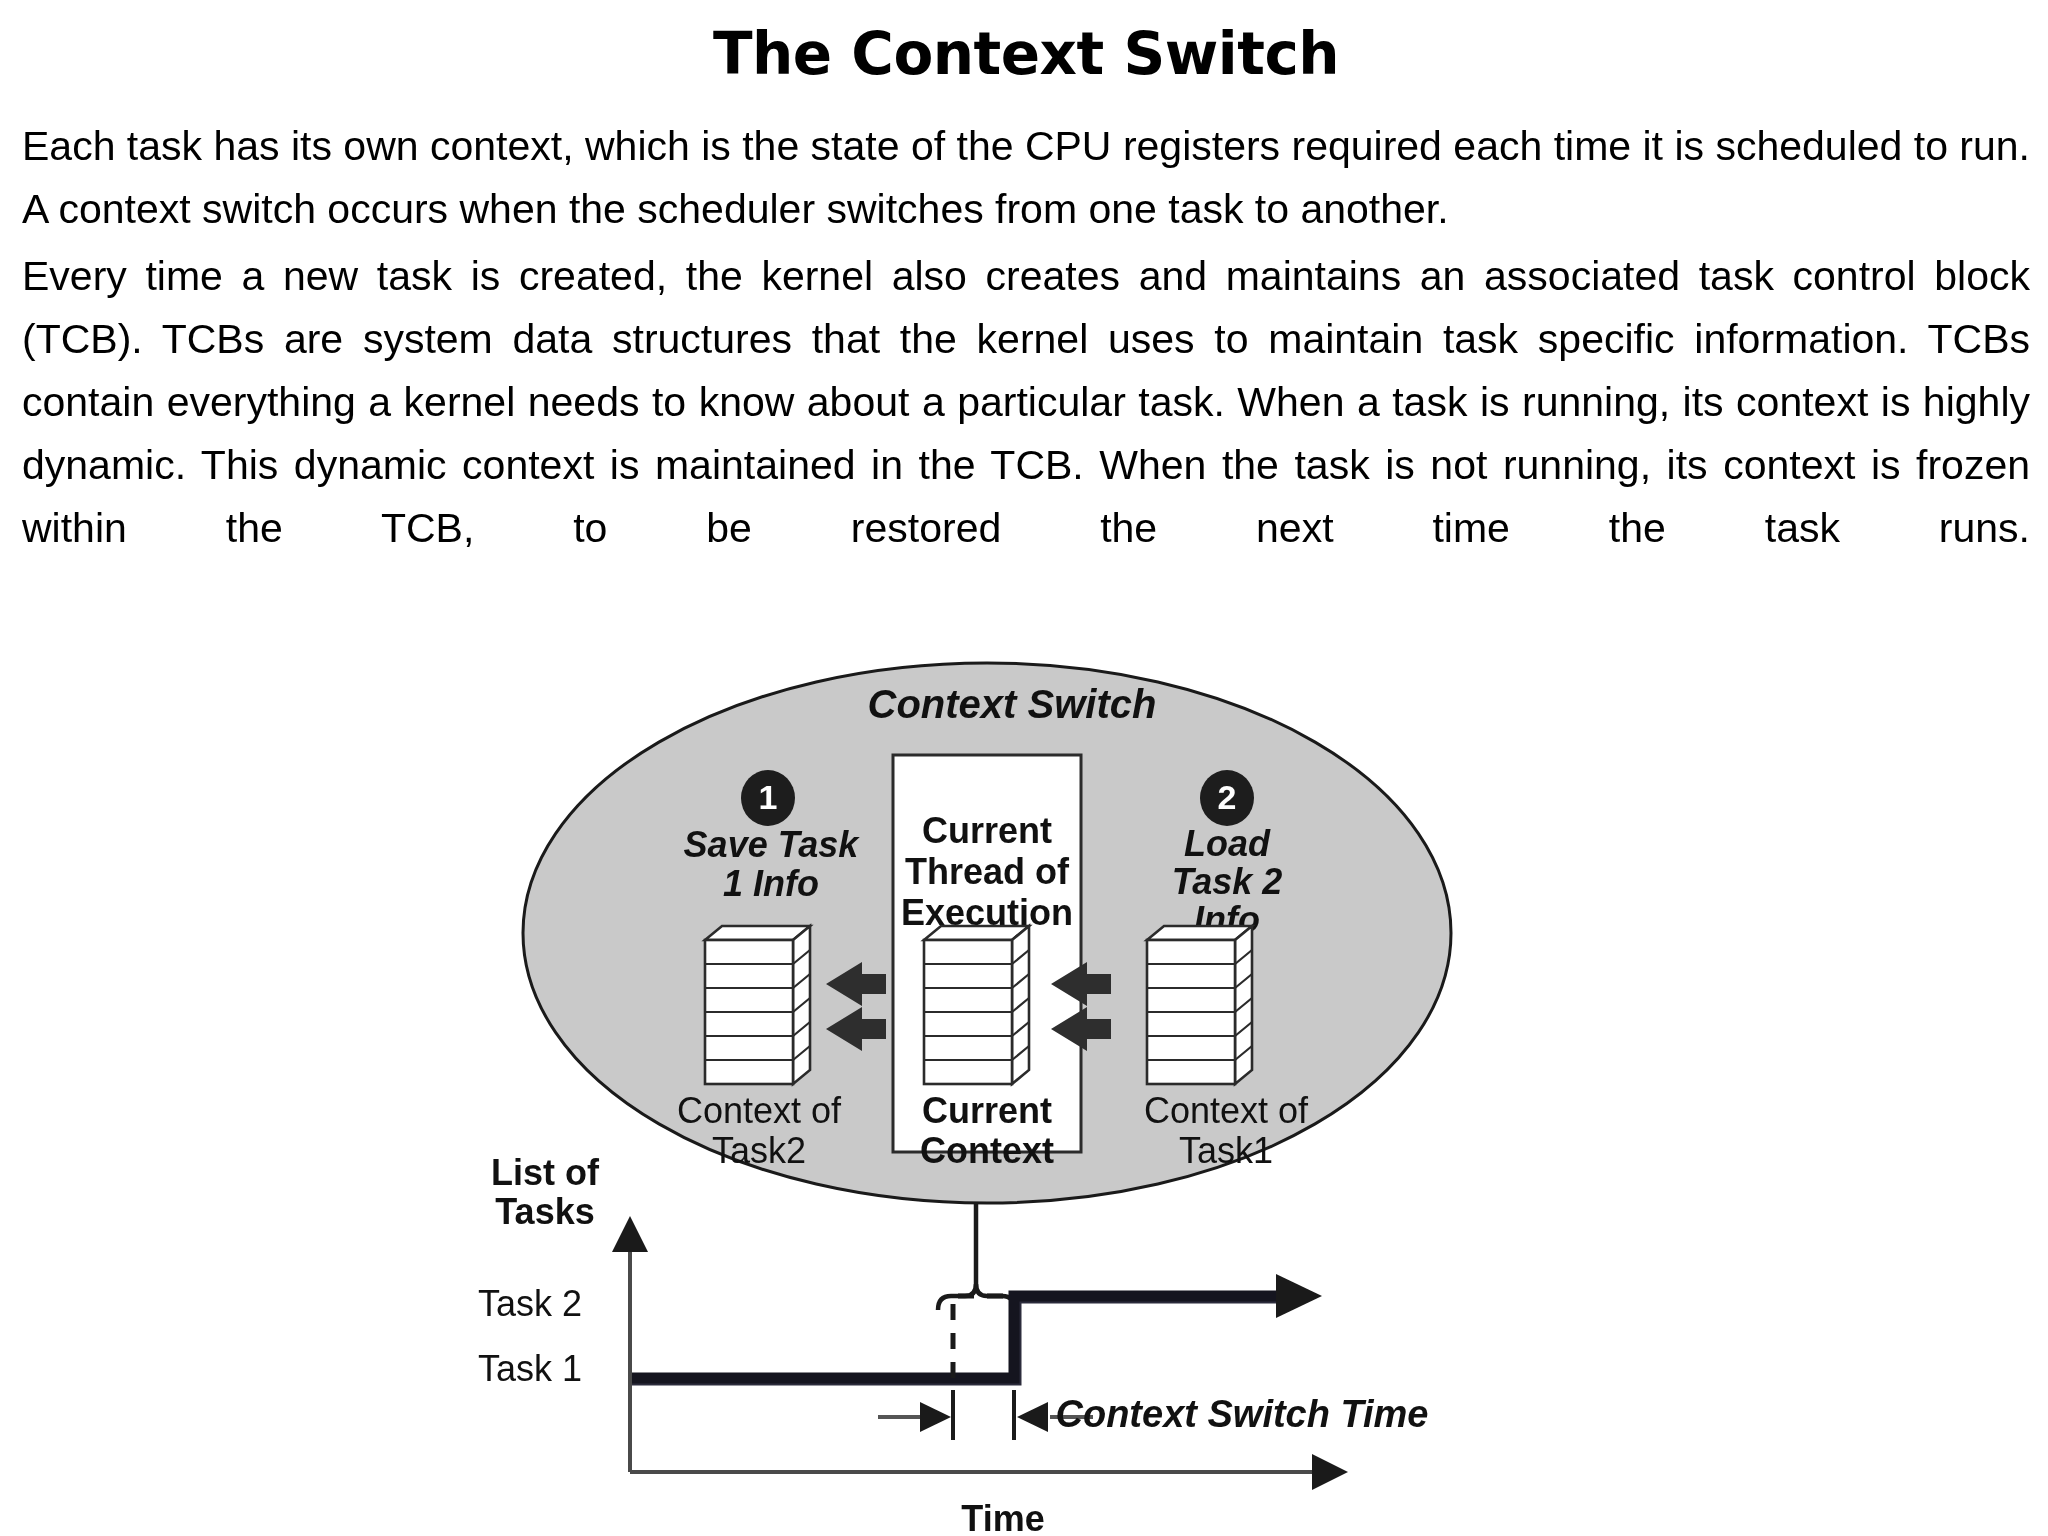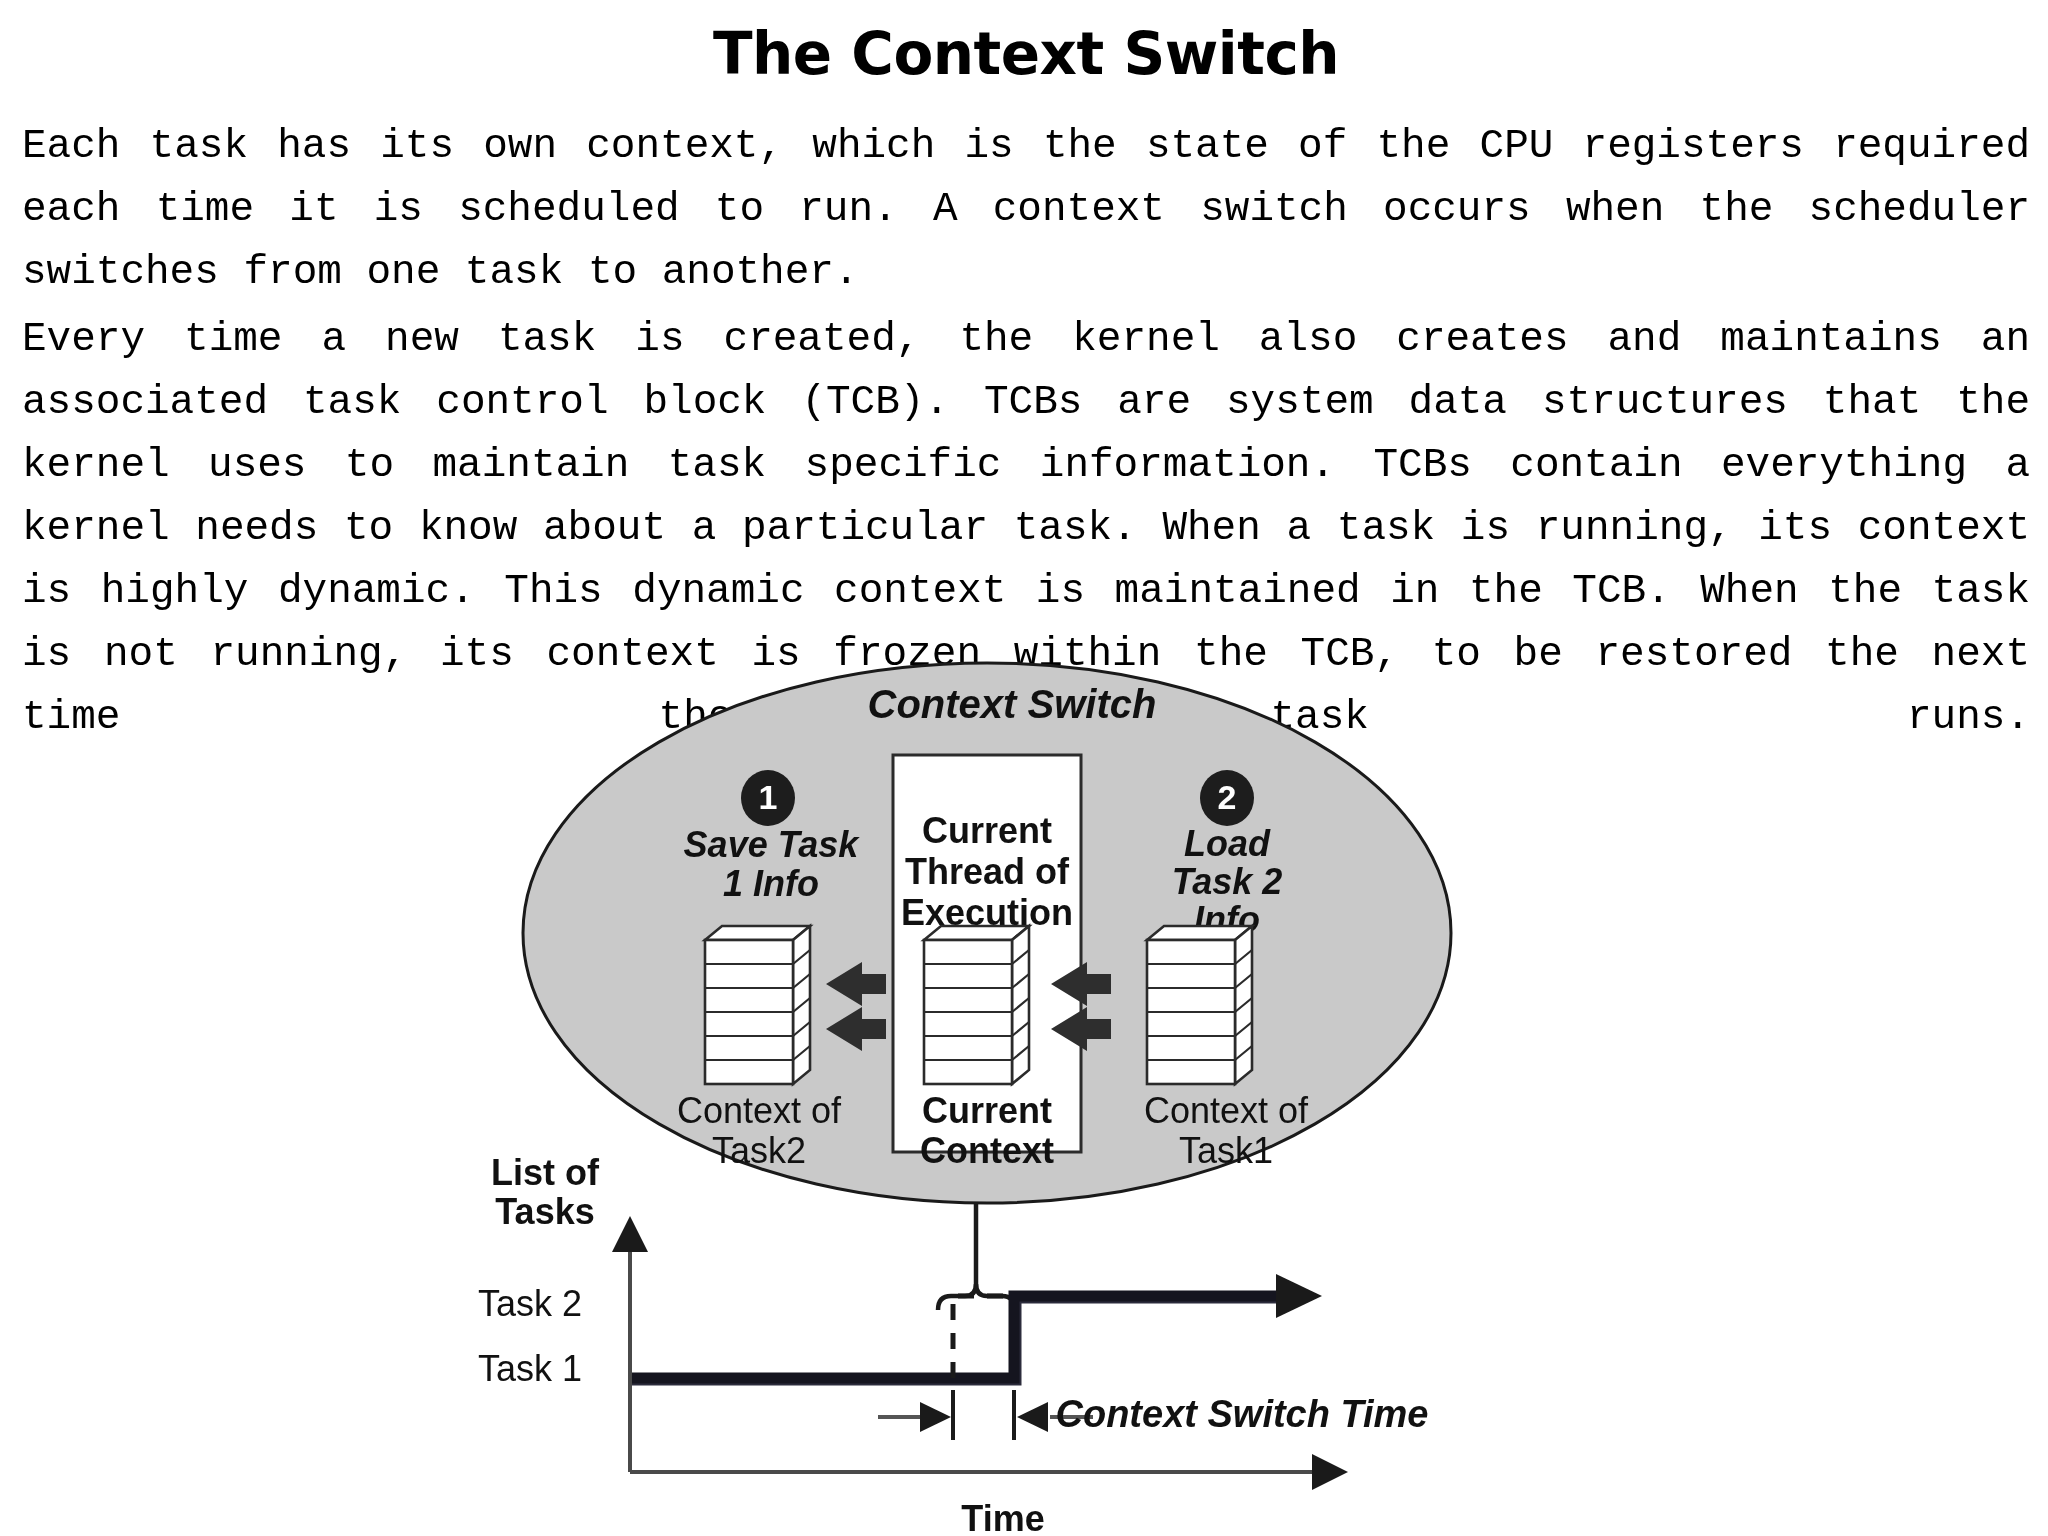--- a/index.html
+++ b/index.html
@@ -28,21 +28,21 @@
     text-align: center;
     font-family: "DejaVu Sans", sans-serif;
     font-weight: bold;
     font-size: 58px;
     line-height: 1.12;
     letter-spacing: -0.5px;
     margin: 0 0 28px 0;
     color: #000;
   }
   .para {
-    font-family: Liberation Mono, monospace;
+    font-family: Liberation Sans, sans-serif;
     font-size: 41px;
     line-height: 63px;
     text-align: justify;
     text-justify: inter-word;
     margin: 0 0 4px 0;
     color: #000;
     -webkit-font-smoothing: none;
   }
   .para.last { text-align: justify; }
   .para.last::after {

